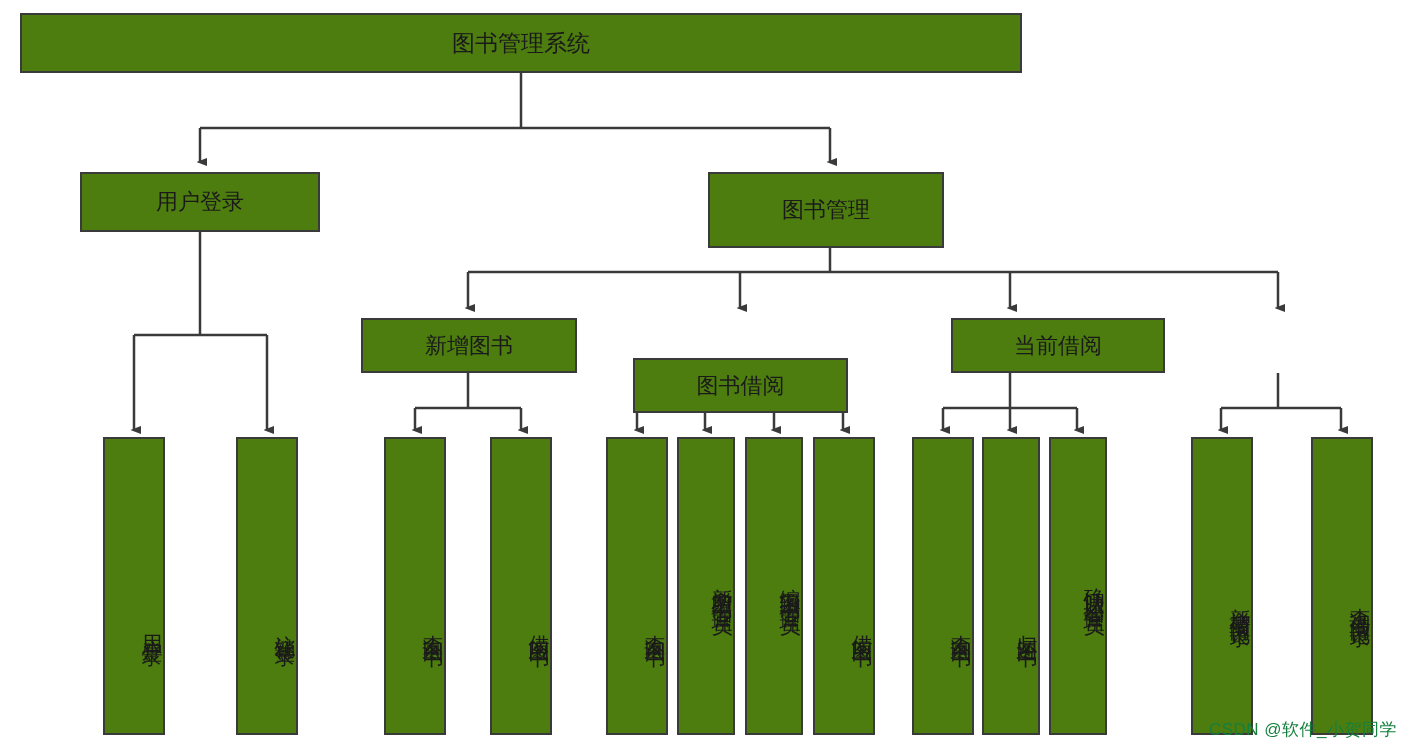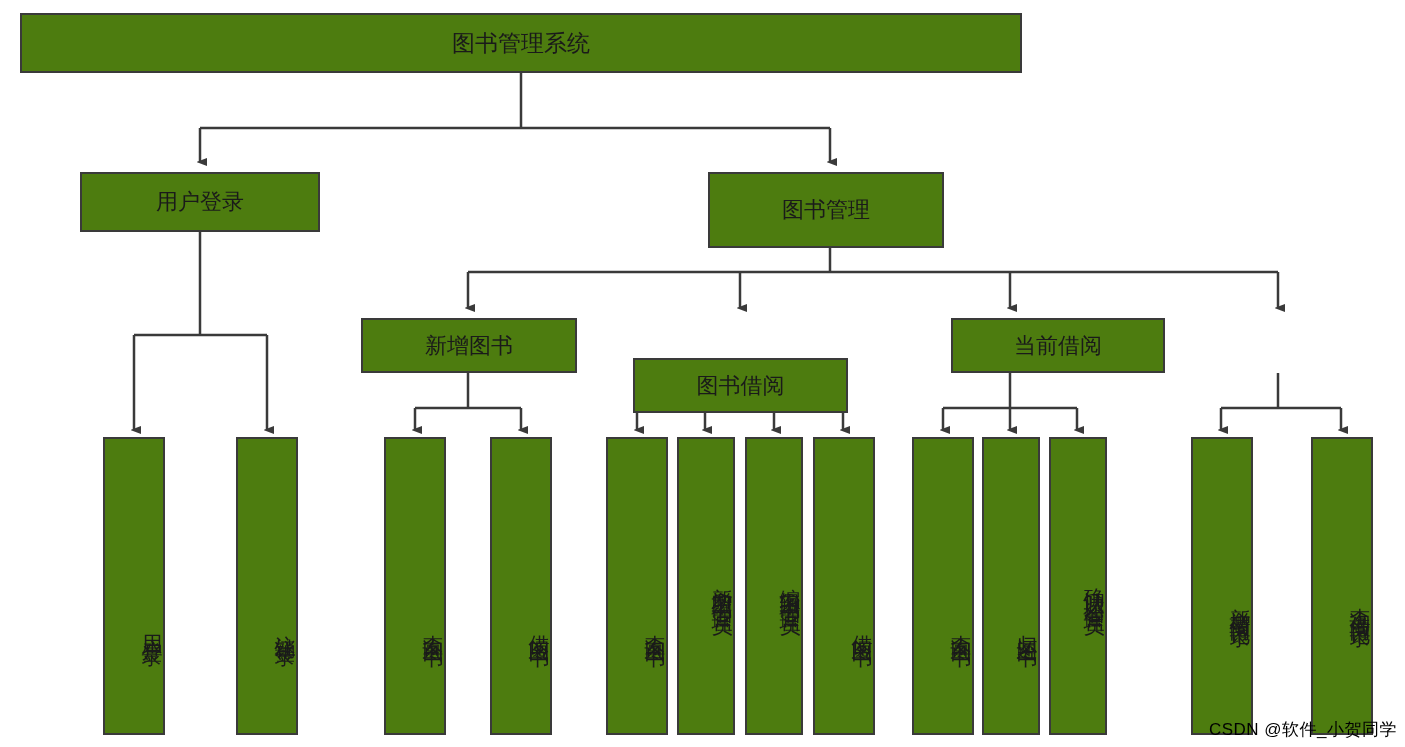--- a/index.html
+++ b/index.html
@@ -32,21 +32,21 @@
     padding-top:4px;
     align-items:flex-start;
     justify-content:center;
   }
   .node.leaf span{display:block;}
   svg.links{position:absolute;left:0;top:0;width:1405px;height:747px;pointer-events:none;}
   .watermark{
     position:absolute;
     right:8px;bottom:6px;
     font-size:17px;
-    color:#000000;
+    color:#15803d;
     letter-spacing:0.5px;
     white-space:nowrap;
   }
 </style>
 </head>
 <body>
 
 <div id="canvas">
 
   <svg class="links" viewBox="0 0 1405 747">

